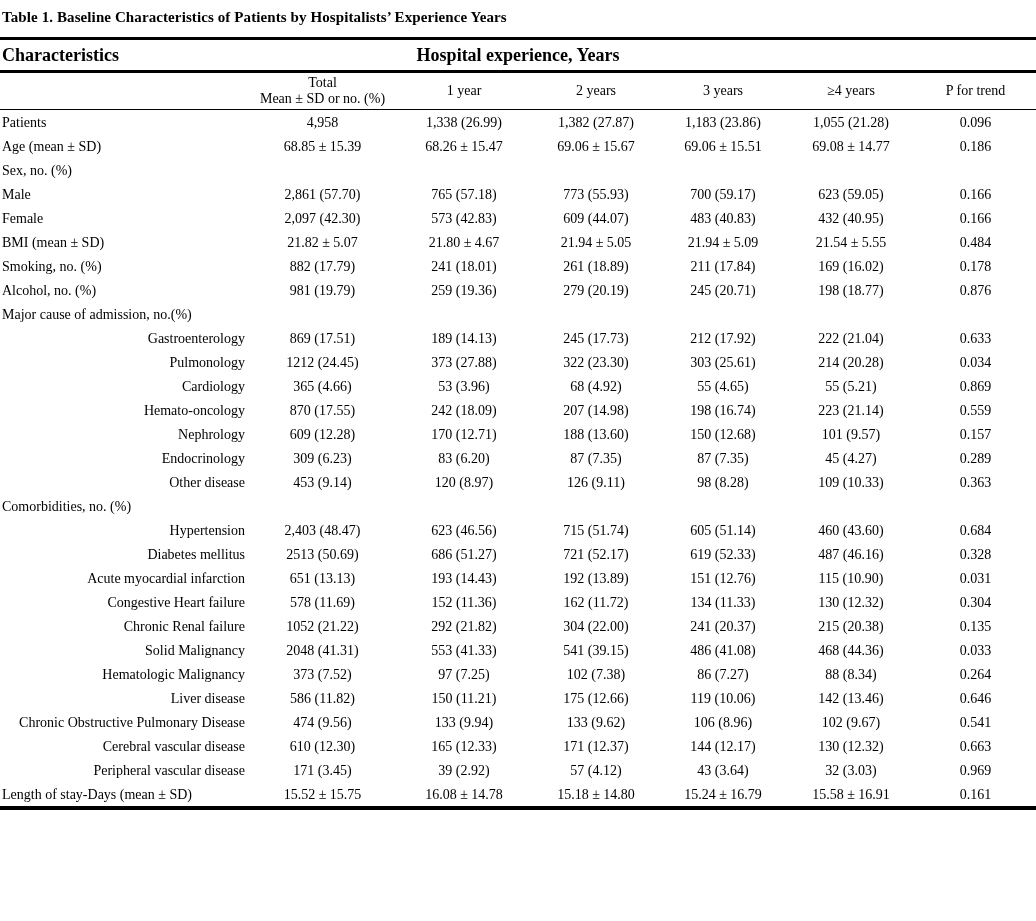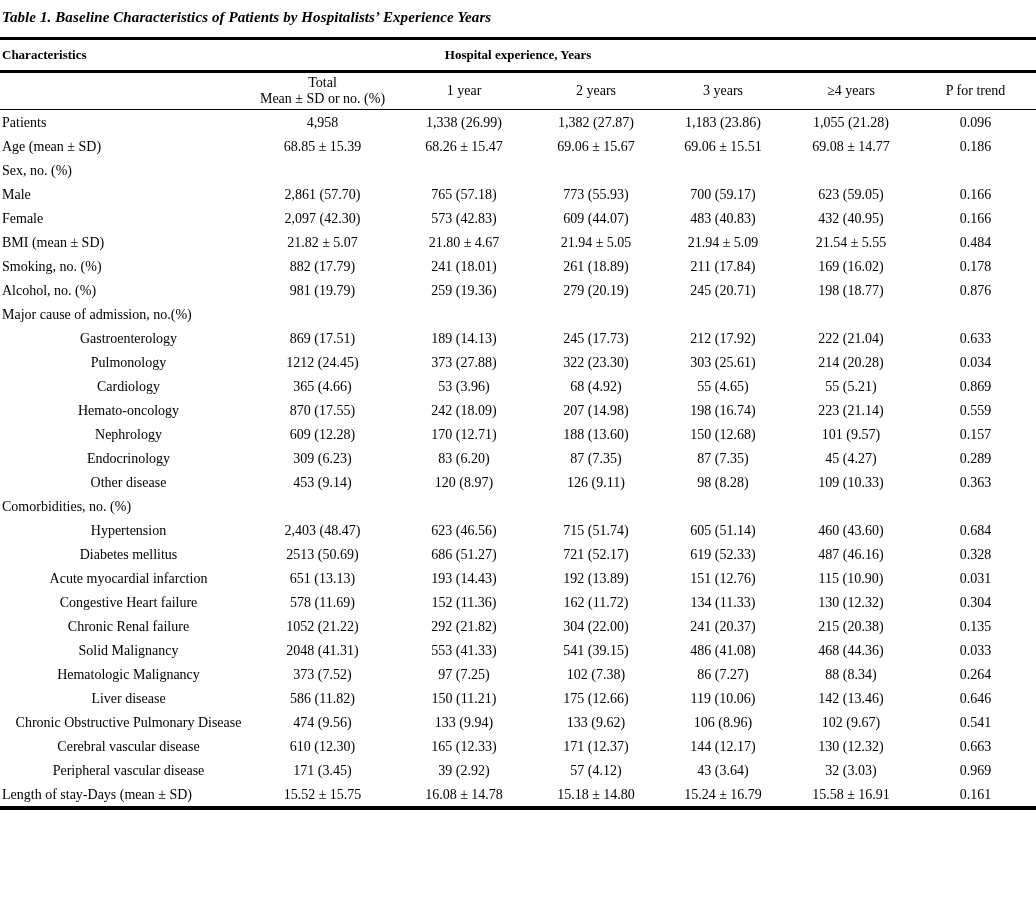--- a/index.html
+++ b/index.html
@@ -15,21 +15,20 @@
   .page {
     width: 1036px;
   }
   .table-title {
     font-weight: bold;
     font-size: 15px;
     line-height: 18px;
     padding: 8px 0 0 2px;
     margin-bottom: 11px;
     letter-spacing: 0.1px;
-    font-style: italic;
   }
   table.baseline {
     width: 1036px;
     border-collapse: collapse;
     table-layout: fixed;
     border-top: 3px solid #000;
     border-bottom: 4px solid #000;
     font-size: 14px;
   }
   col.c-label   { width: 250px; }
@@ -37,21 +36,21 @@
   col.c-y1      { width: 138px; }
   col.c-y2      { width: 126px; }
   col.c-y3      { width: 128px; }
   col.c-y4      { width: 128px; }
   col.c-p       { width: 121px; }
 
   tr.head1 { border-bottom: 3px solid #000; }
   tr.head1 th {
     position: relative;
     font-weight: bold;
-    font-size: 13px;
+    font-size: 18px;
     text-align: center;
     padding: 6px 0;
     line-height: 18px;
   }
   .char-label {
     position: absolute;
     left: 2px;
     top: 50%;
     transform: translateY(-50%);
   }
@@ -62,21 +61,21 @@
     vertical-align: middle;
     padding: 2px 0;
     line-height: 16px;
   }
   tbody td {
     padding: 3.5px 0;
     line-height: 17px;
     vertical-align: middle;
   }
   tbody td.label { text-align: left; padding-left: 2px; margin-left: 21px; }
-  tbody td.label.sub { text-align: center; padding-left: 12px; padding-right: 5px; }
+  tbody td.label.sub { text-align: right; padding-left: 12px; padding-right: 5px; }
   tbody td.val { text-align: center; }
 </style>
 </head>
 <body>
 
 <div class="page">
   <div class="table-title">Table 1. Baseline Characteristics of Patients by Hospitalists’ Experience Years</div>
 
   <table class="baseline">
     <colgroup>

